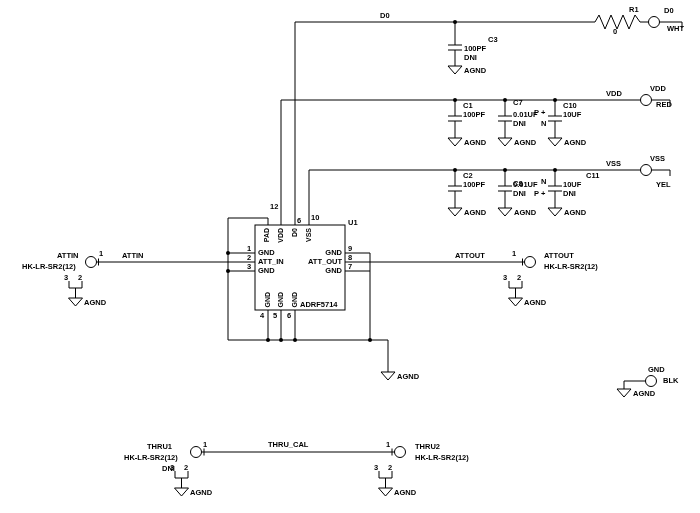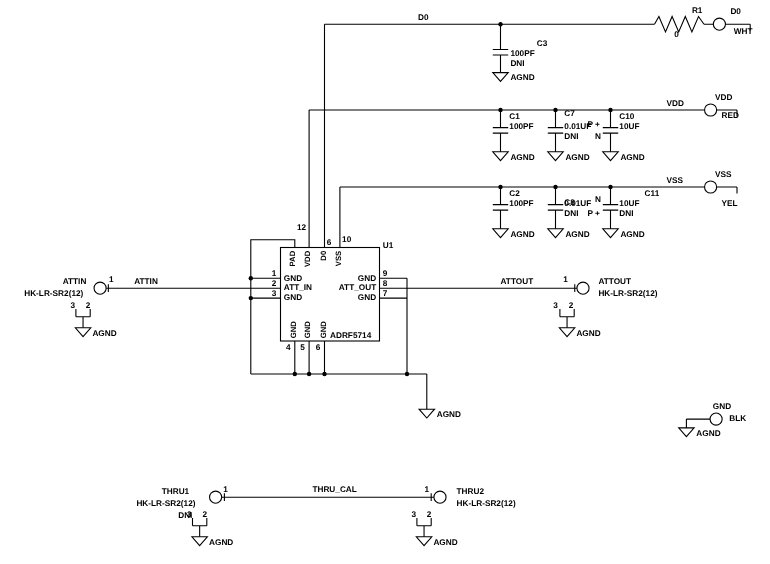--- a/index.html
+++ b/index.html
@@ -242,21 +242,21 @@
   <span class="lbl" style="left:524px;top:299px">AGND</span>
 
   <span class="lbl" style="left:648px;top:366px">GND</span>
   <span class="lbl" style="left:663px;top:377px">BLK</span>
   <span class="lbl" style="left:633px;top:390px">AGND</span>
 
   <span class="lbl" style="left:147px;top:443px">THRU1</span>
   <span class="lbl" style="left:124px;top:454px">HK-LR-SR2(12)</span>
   <span class="lbl" style="left:162px;top:465px">DNI</span>
   <span class="lbl" style="left:203px;top:441px">1</span>
-  <span class="lbl" style="left:284px;top:441px">THRU_CAL</span>
+  <span class="lbl" style="left:268px;top:441px">THRU_CAL</span>
   <span class="lbl" style="left:170px;top:464px">3</span>
   <span class="lbl" style="left:184px;top:464px">2</span>
   <span class="lbl" style="left:190px;top:489px">AGND</span>
 
   <span class="lbl" style="left:386px;top:441px">1</span>
   <span class="lbl" style="left:415px;top:443px">THRU2</span>
   <span class="lbl" style="left:415px;top:454px">HK-LR-SR2(12)</span>
   <span class="lbl" style="left:374px;top:464px">3</span>
   <span class="lbl" style="left:388px;top:464px">2</span>
   <span class="lbl" style="left:394px;top:489px">AGND</span>

